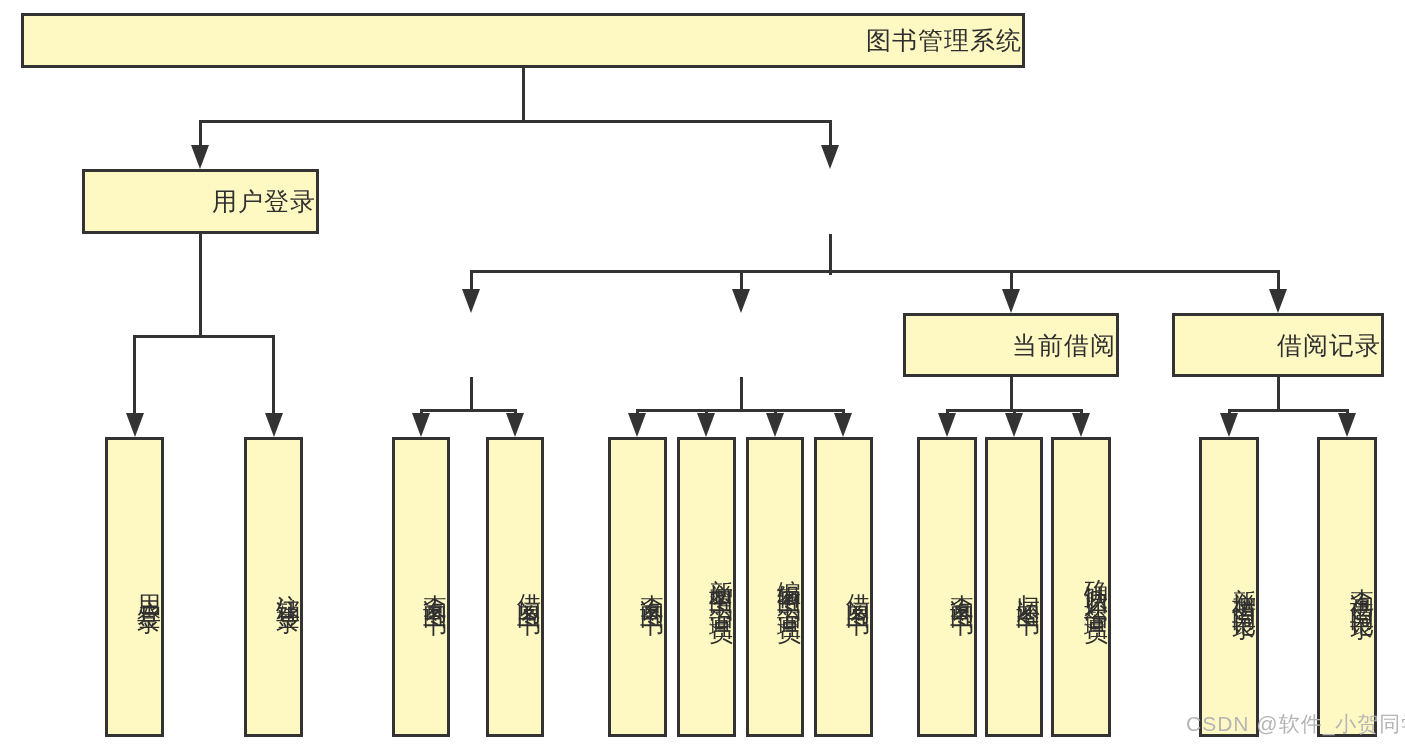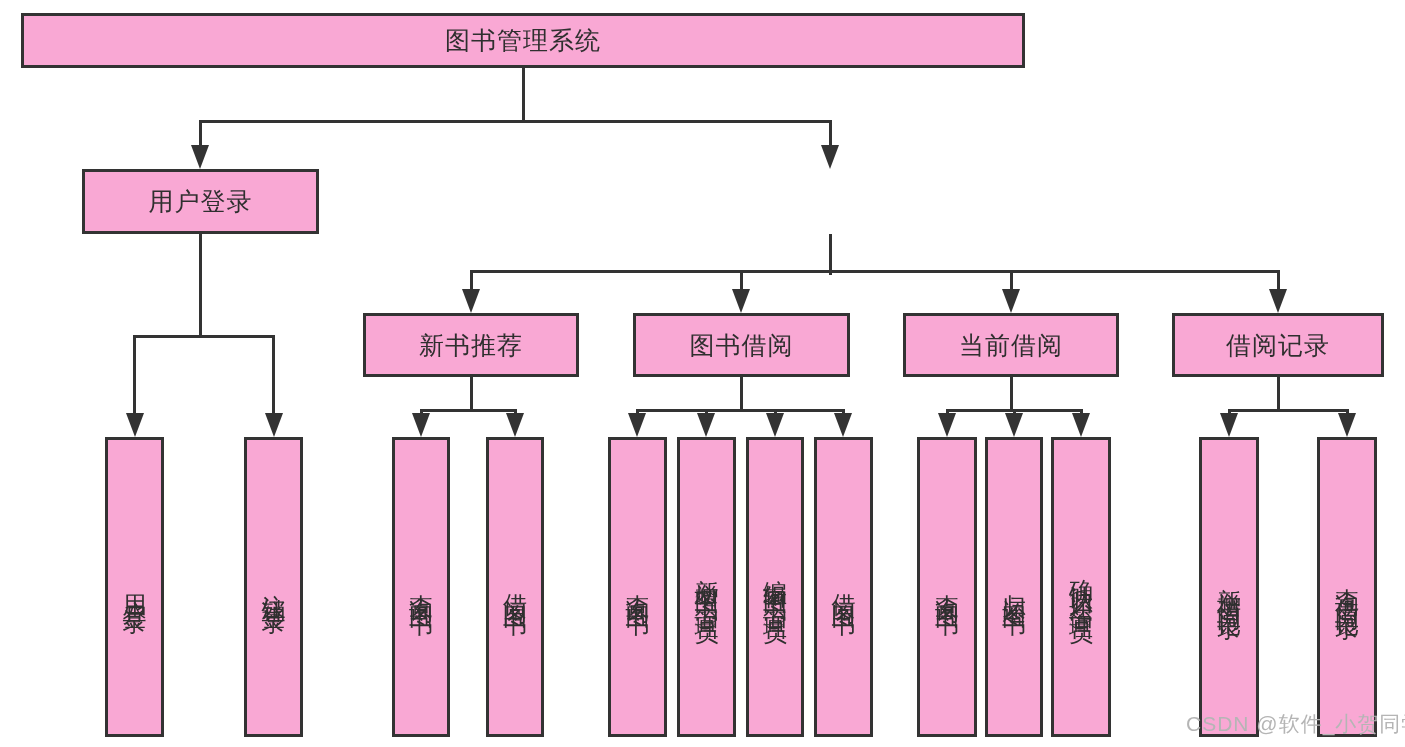--- a/index.html
+++ b/index.html
@@ -2,22 +2,22 @@
 <html><head>
 <meta charset="utf-8">
 <style>
   html,body{margin:0;padding:0;background:#ffffff;}
   .canvas{
     position:relative;width:1405px;height:747px;background:#ffffff;
     font-family:"Liberation Sans","DejaVu Sans",sans-serif;
     color:#2f2f2f;overflow:hidden;
   }
   .node{
-    position:absolute;background:#f9a8d4;border:3px solid #333333;
-    box-sizing:border-box;display:flex;align-items:center;justify-content:center;
+    position:absolute;background:#fef9c3;border:3px solid #333333;
+    box-sizing:border-box;display:flex;align-items:center;justify-content:flex-end;
     font-size:25px;letter-spacing:1px;color:#2f2f2f;z-index:2;
   }
   .node.vert span{
     writing-mode:vertical-rl;text-orientation:mixed;
     font-size:24px;letter-spacing:6px;line-height:1;
   }
   .hline,.vline{position:absolute;background:#333333;z-index:1;}
   .arrow{
     position:absolute;width:0;height:0;z-index:1;
     border-left:9px solid transparent;border-right:9px solid transparent;
@@ -93,26 +93,20 @@
   <div class="arrow" style="left:1338px;top:413px;"></div>
 
   <div class="node" style="left:21px;top:13px;width:1004px;height:55px;">
     <span>图书管理系统</span>
   </div>
 
   <div class="node" style="left:82px;top:169px;width:237px;height:65px;">
     <span>用户登录</span>
   </div>
 
-  <div class="node" style="left:363px;top:313px;width:216px;height:64px;">
-    <span>新书推荐</span>
-  </div>
-  <div class="node" style="left:633px;top:313px;width:217px;height:64px;">
-    <span>图书借阅</span>
-  </div>
   <div class="node" style="left:903px;top:313px;width:216px;height:64px;">
     <span>当前借阅</span>
   </div>
   <div class="node" style="left:1172px;top:313px;width:212px;height:64px;">
     <span>借阅记录</span>
   </div>
 
   <div class="node vert" style="left:105px;top:437px;width:59px;height:300px;">
     <span>用户登录</span>
   </div>

